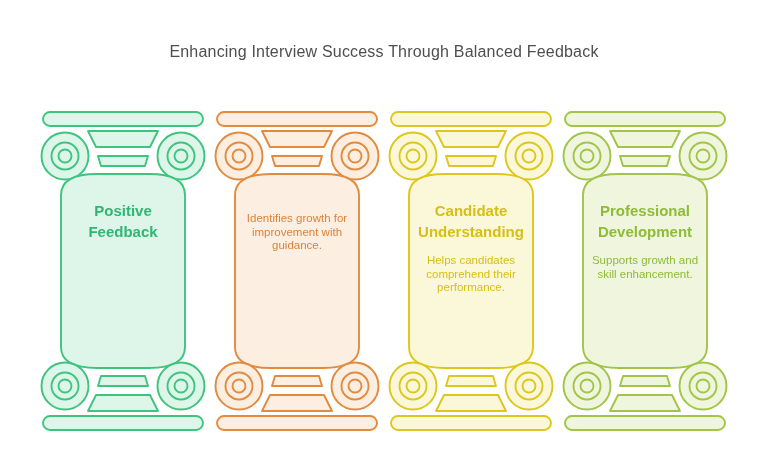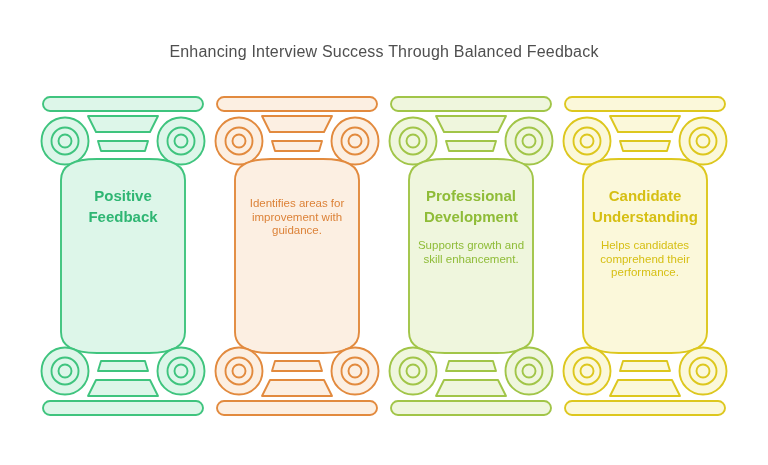--- a/index.html
+++ b/index.html
@@ -14,21 +14,21 @@
     margin: 6px;
     padding-top: 37px;
     text-align: center;
     font-size: 16px;
     font-weight: 400;
     line-height: 17px;
     color: var(--title-color, #4f4f4f);
     letter-spacing: 0.2px;
   }
   .pillars {
-    margin-top: 36px;
+    margin-top: 51px;
     display: flex;
     justify-content: center;
     gap: 8px;
   }
   .pillar {
     position: relative;
     width: 166px;
     height: 320px;
     flex: 0 0 auto;
   }
@@ -116,21 +116,53 @@
         <polygon class="s" points="58,45 108,45 105,55 61,55"></polygon>
         <circle class="s" cx="25" cy="45" r="23.5"></circle>
           <circle class="s" cx="25" cy="45" r="13.5"></circle>
           <circle class="s" cx="25" cy="45" r="6.5"></circle>
         <circle class="s" cx="141" cy="45" r="23.5"></circle>
           <circle class="s" cx="141" cy="45" r="13.5"></circle>
           <circle class="s" cx="141" cy="45" r="6.5"></circle>
       </g>
     </svg>
     <div class="pillar-text">
-      <div class="pillar-body">Identifies areas for improvement with guidance.</div>
+      <div class="pillar-body">Identifies growth for improvement with guidance.</div>
+    </div>
+  </div>
+
+  <div class="pillar" style="--accent: #ddc71e; --fill: #fbf8da; --text: #d6bf13;">
+    <svg viewBox="0 0 166 320" aria-hidden="true">
+      <g>
+        <rect class="s" x="3" y="1" width="160" height="14" rx="7"></rect>
+        <polygon class="s" points="48,20 118,20 110,36 56,36"></polygon>
+        <polygon class="s" points="58,45 108,45 105,55 61,55"></polygon>
+        <circle class="s" cx="25" cy="45" r="23.5"></circle>
+          <circle class="s" cx="25" cy="45" r="13.5"></circle>
+          <circle class="s" cx="25" cy="45" r="6.5"></circle>
+        <circle class="s" cx="141" cy="45" r="23.5"></circle>
+          <circle class="s" cx="141" cy="45" r="13.5"></circle>
+          <circle class="s" cx="141" cy="45" r="6.5"></circle>
+      </g>
+      <path class="s" d="M 57 63 L 109 63 Q 145 63 145 84 L 145 236 Q 145 257 109 257 L 57 257 Q 21 257 21 236 L 21 84 Q 21 63 57 63 Z"></path>
+      <g transform="matrix(1,0,0,-1,0,320)">
+        <rect class="s" x="3" y="1" width="160" height="14" rx="7"></rect>
+        <polygon class="s" points="48,20 118,20 110,36 56,36"></polygon>
+        <polygon class="s" points="58,45 108,45 105,55 61,55"></polygon>
+        <circle class="s" cx="25" cy="45" r="23.5"></circle>
+          <circle class="s" cx="25" cy="45" r="13.5"></circle>
+          <circle class="s" cx="25" cy="45" r="6.5"></circle>
+        <circle class="s" cx="141" cy="45" r="23.5"></circle>
+          <circle class="s" cx="141" cy="45" r="13.5"></circle>
+          <circle class="s" cx="141" cy="45" r="6.5"></circle>
+      </g>
+    </svg>
+    <div class="pillar-text">
+      <div class="pillar-heading">Candidate Understanding</div>
+      <div class="pillar-body">Helps candidates comprehend their performance.</div>
     </div>
   </div>
 
   <div class="pillar" style="--accent: #a1c548; --fill: #eff6dd; --text: #8fbc38;">
     <svg viewBox="0 0 166 320" aria-hidden="true">
       <g>
         <rect class="s" x="3" y="1" width="160" height="14" rx="7"></rect>
         <polygon class="s" points="48,20 118,20 110,36 56,36"></polygon>
         <polygon class="s" points="58,45 108,45 105,55 61,55"></polygon>
         <circle class="s" cx="25" cy="45" r="23.5"></circle>
@@ -152,45 +184,13 @@
           <circle class="s" cx="141" cy="45" r="13.5"></circle>
           <circle class="s" cx="141" cy="45" r="6.5"></circle>
       </g>
     </svg>
     <div class="pillar-text">
       <div class="pillar-heading">Professional Development</div>
       <div class="pillar-body">Supports growth and skill enhancement.</div>
     </div>
   </div>
 
-  <div class="pillar" style="--accent: #ddc71e; --fill: #fbf8da; --text: #d6bf13;">
-    <svg viewBox="0 0 166 320" aria-hidden="true">
-      <g>
-        <rect class="s" x="3" y="1" width="160" height="14" rx="7"></rect>
-        <polygon class="s" points="48,20 118,20 110,36 56,36"></polygon>
-        <polygon class="s" points="58,45 108,45 105,55 61,55"></polygon>
-        <circle class="s" cx="25" cy="45" r="23.5"></circle>
-          <circle class="s" cx="25" cy="45" r="13.5"></circle>
-          <circle class="s" cx="25" cy="45" r="6.5"></circle>
-        <circle class="s" cx="141" cy="45" r="23.5"></circle>
-          <circle class="s" cx="141" cy="45" r="13.5"></circle>
-          <circle class="s" cx="141" cy="45" r="6.5"></circle>
-      </g>
-      <path class="s" d="M 57 63 L 109 63 Q 145 63 145 84 L 145 236 Q 145 257 109 257 L 57 257 Q 21 257 21 236 L 21 84 Q 21 63 57 63 Z"></path>
-      <g transform="matrix(1,0,0,-1,0,320)">
-        <rect class="s" x="3" y="1" width="160" height="14" rx="7"></rect>
-        <polygon class="s" points="48,20 118,20 110,36 56,36"></polygon>
-        <polygon class="s" points="58,45 108,45 105,55 61,55"></polygon>
-        <circle class="s" cx="25" cy="45" r="23.5"></circle>
-          <circle class="s" cx="25" cy="45" r="13.5"></circle>
-          <circle class="s" cx="25" cy="45" r="6.5"></circle>
-        <circle class="s" cx="141" cy="45" r="23.5"></circle>
-          <circle class="s" cx="141" cy="45" r="13.5"></circle>
-          <circle class="s" cx="141" cy="45" r="6.5"></circle>
-      </g>
-    </svg>
-    <div class="pillar-text">
-      <div class="pillar-heading">Candidate Understanding</div>
-      <div class="pillar-body">Helps candidates comprehend their performance.</div>
-    </div>
-  </div>
-
 </div>
 
 </body></html>

